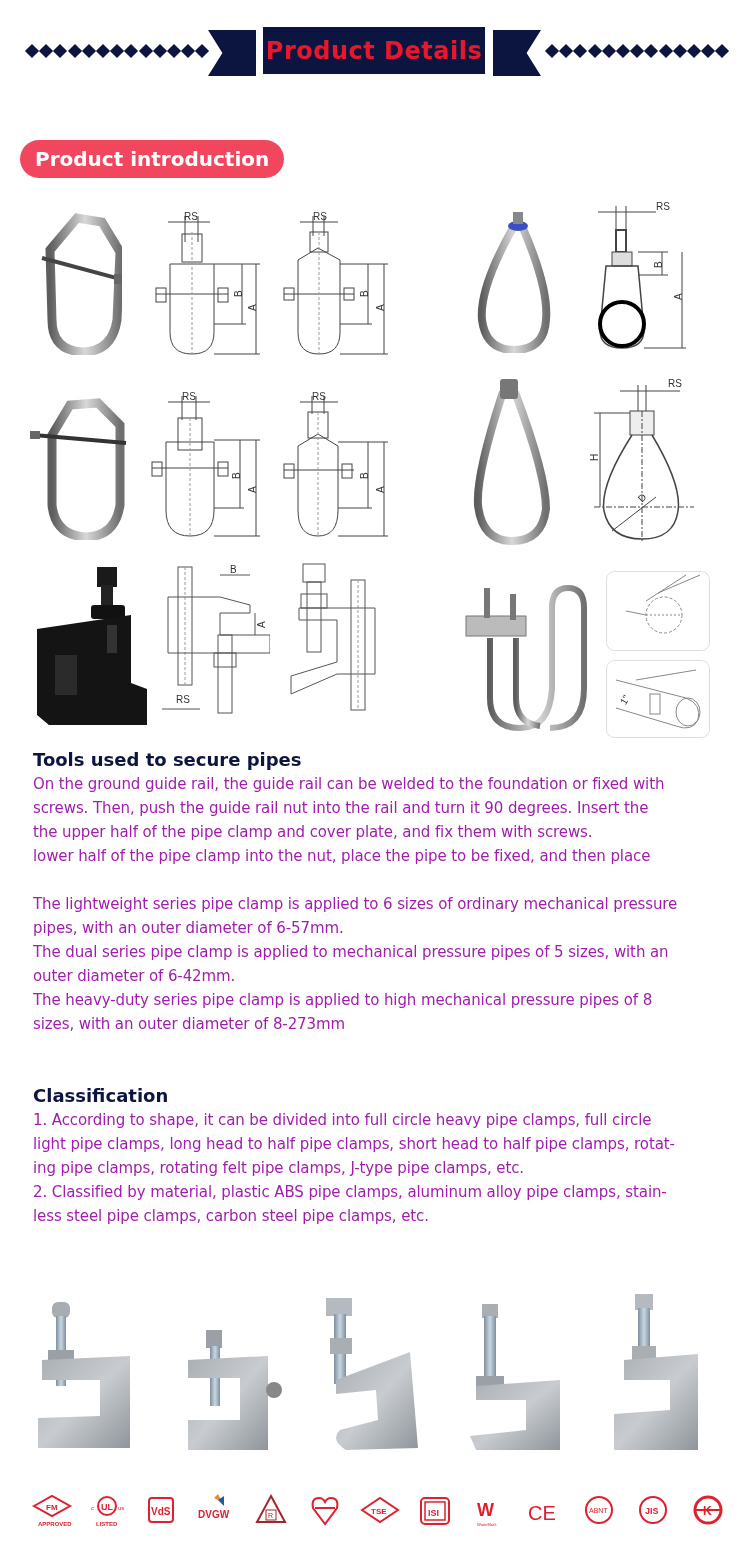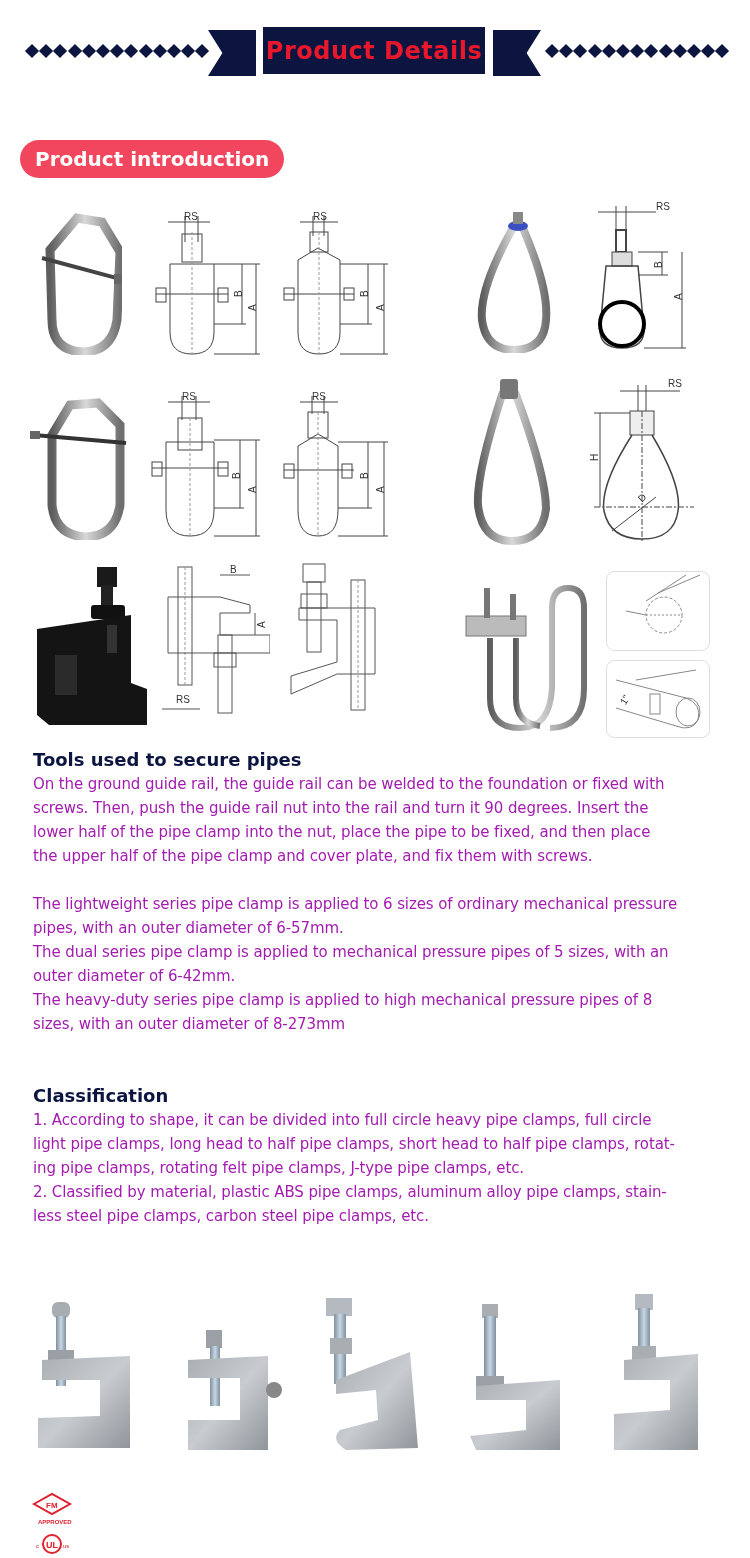--- a/index.html
+++ b/index.html
@@ -29,21 +29,21 @@
 
   
   .section { position: absolute; left: 33px; width: 700px; }
   .section h2 { font-family: "DejaVu Sans", sans-serif; font-weight: bold; font-size: 18px; color: #0c1440; line-height: 24px; }
   .section p { font-family: "DejaVu Sans", sans-serif; font-size: 15px; color: #a21caf; line-height: 24px; letter-spacing: -0.1px; }
 
   
   .photos { position: absolute; left: 30px; top: 1290px; width: 700px; height: 160px; }
 
   
-  .certs { position: absolute; left: 30px; top: 1490px; width: 700px; height: 44px; display: flex; justify-content: space-between; align-items: flex-start; flex-direction: column; }
+  .certs { position: absolute; left: 30px; top: 1490px; width: 700px; height: 44px; display: flex; justify-content: space-between; align-items: center; }
   .cert { width: 44px; height: 40px; display: flex; align-items: center; justify-content: center; }
   .cert svg { width: 100%; height: 100%; }
 </style>
 </head>
 <body>
 
 <div class="banner">
   <div class="diamonds left">
     <span></span>
       <span></span>
@@ -327,22 +327,22 @@
       <rect x="44" y="34" width="10" height="20"></rect>
     </g>
     <text class="dim-text" x="14" y="44" transform="rotate(-60 18 40)" font-size="9">1"</text>
   </svg>
 </div>
 
 <div class="section" style="top:748px;">
   <h2>Tools used to secure pipes</h2>
   <p>On the ground guide rail, the guide rail can be welded to the foundation or fixed with</p>
   <p>screws. Then, push the guide rail nut into the rail and turn it 90 degrees. Insert the</p>
+  <p>the upper half of the pipe clamp and cover plate, and fix them with screws.</p>
   <p>lower half of the pipe clamp into the nut, place the pipe to be fixed, and then place</p>
-  <p>the upper half of the pipe clamp and cover plate, and fix them with screws.</p>
 </div>
 
 <div class="section" style="top:892px;">
   <p>The lightweight series pipe clamp is applied to 6 sizes of ordinary mechanical pressure</p>
   <p>pipes, with an outer diameter of 6-57mm.</p>
   <p>The dual series pipe clamp is applied to mechanical pressure pipes of 5 sizes, with an</p>
   <p>outer diameter of 6-42mm.</p>
   <p>The heavy-duty series pipe clamp is applied to high mechanical pressure pipes of 8</p>
   <p>sizes, with an outer diameter of 8-273mm</p>
 </div>

